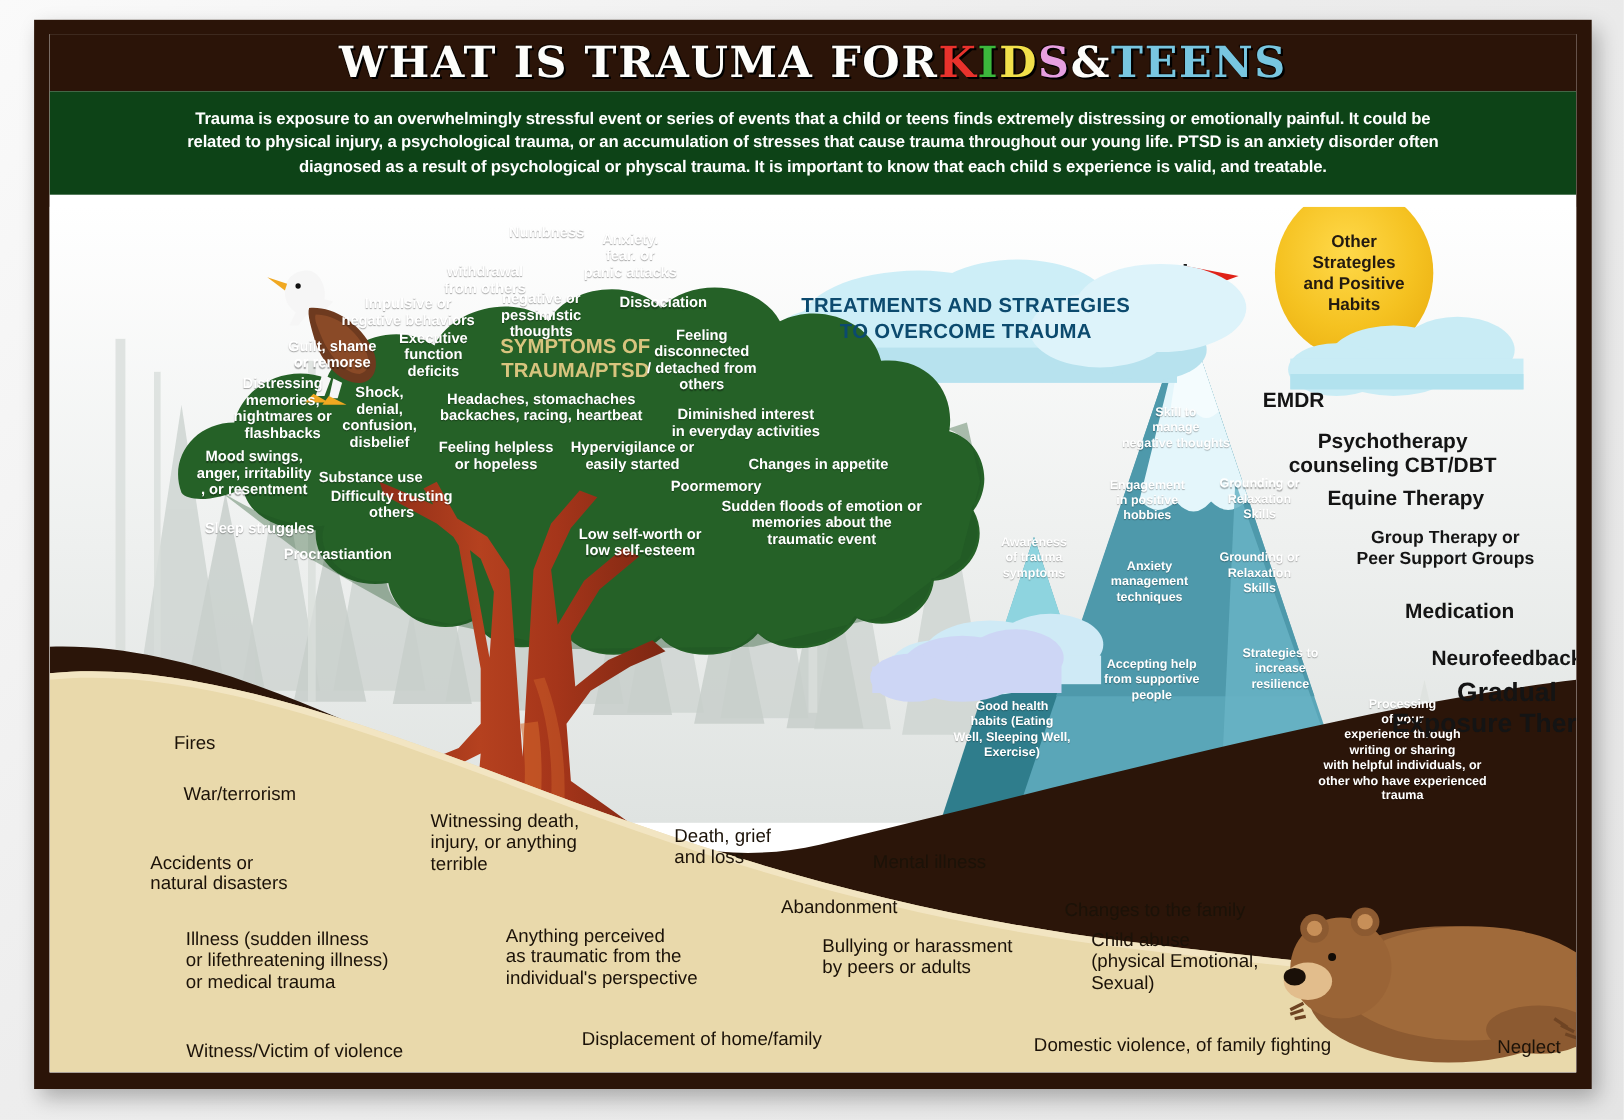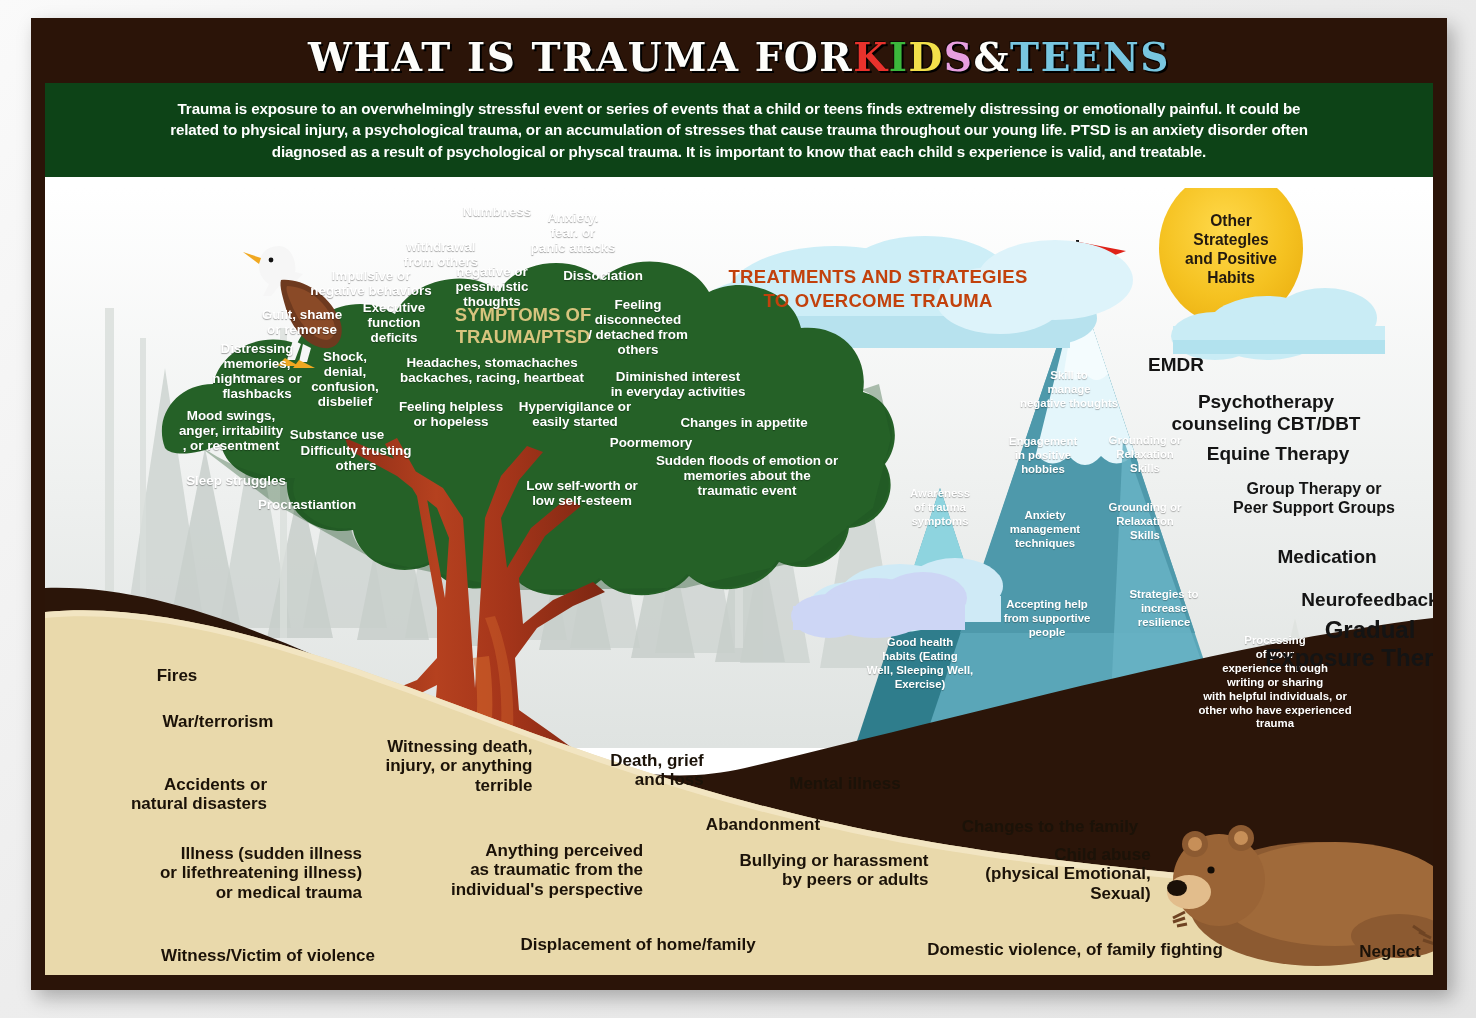--- a/index.html
+++ b/index.html
@@ -61,35 +61,35 @@
     color: #fff; font-weight: bold; font-size: 13.4px; line-height: 1.12;
     text-align: center; transform: translate(-50%,-50%);
     text-shadow: 0 1px 1px rgba(0,0,0,.35);
   }
   .mtn {
     color: #fff; font-weight: bold; font-size: 11.4px; line-height: 1.22;
     text-align: center; transform: translate(-50%,-50%);
     text-shadow: 0 1px 1px rgba(0,0,0,.3);
   }
   .dark {
-    color: #1b1208; font-weight: bold; font-size: 17px; line-height: 1.14;
-    transform: translate(-50%,-50%); text-align: right; padding-left: 28px;
+    color: #1b1208; font-weight: normal; font-size: 17px; line-height: 1.14;
+    transform: translate(-50%,-50%); text-align: left; padding-left: 28px;
   }
   .trt {
     color: #141414; font-weight: bold; font-size: 19px; line-height: 1.16;
     transform: translate(-50%,-50%); text-align: center;
   }
   #sym-head {
     position: absolute; left: 478px; top: 138px; transform: translate(-50%,-50%);
     color: #d8c47e; font-weight: bold; font-size: 18.5px; line-height: 1.2;
     text-align: center; white-space: pre;
   }
   #trt-head {
     position: absolute; left: 833px; top: 101px; transform: translate(-50%,-50%);
-    color: #c2410c; font-weight: bold; font-size: 18.5px; line-height: 1.28;
+    color: #0c4a6e; font-weight: bold; font-size: 18.5px; line-height: 1.28;
     text-align: center; white-space: pre; letter-spacing: .3px;
   }
   #sun-label {
     position: absolute; left: 1186px; top: 61px; transform: translate(-50%,-50%);
     color: #231a10; font-weight: bold; font-size: 15.6px; line-height: 1.22;
     text-align: center; white-space: pre;
   }
 </style>
 </head>
 <body>

